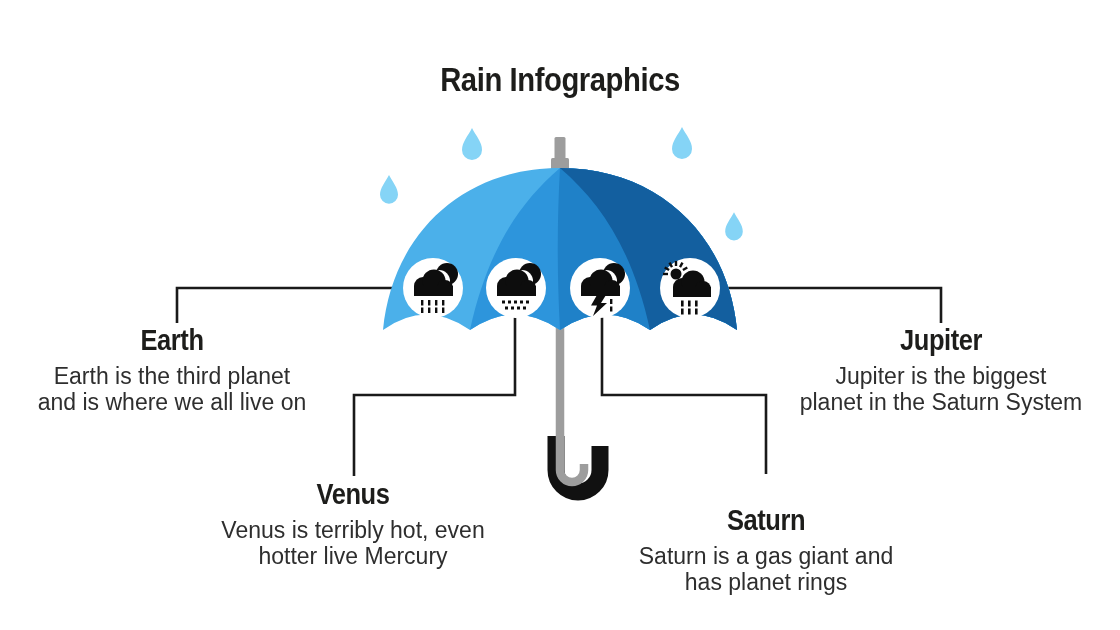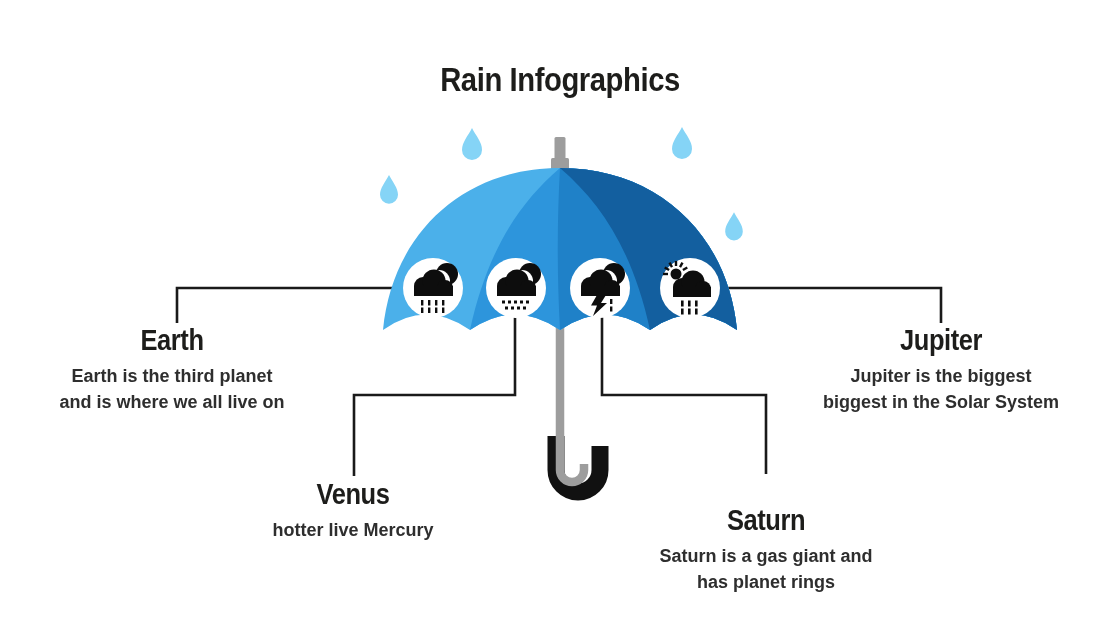--- a/index.html
+++ b/index.html
@@ -13,21 +13,21 @@
     position: absolute; top: 61px; left: 0; width: 1120px;
     text-align: center; font-size: 34px; font-weight: bold; line-height: 36px;
     color: #1d1d1b; letter-spacing: -0.5px;
     transform: scaleX(0.86);
   }
   .planet { position: absolute; width: 320px; text-align: center; }
   .pname {
     font-size: 30px; font-weight: bold; line-height: 31px; color: #1d1d1b;
     letter-spacing: -0.5px; transform: scaleX(0.85);
   }
-  .pdesc { margin-top: 8px; font-size: 18px; line-height: 26px; color: #2e2e2e; font-weight: bold; }
+  .pdesc { margin-top: 8px; font-size: 23px; line-height: 26px; color: #2e2e2e; }
   .pos-earth   { left: 12px;  top: 324px; }
   .pos-venus   { left: 193px; top: 478px; }
   .pos-saturn  { left: 606px; top: 504px; }
   .pos-jupiter { left: 781px; top: 324px; text-align: center; }
 </style>
 </head>
 <body>
 
 <div class="slide">
 
@@ -158,33 +158,34 @@
     <div class="pname">Earth</div>
     <div class="pdesc">
       <div>Earth is the third planet</div>
       <div>and is where we all live on</div>
     </div>
   </div>
 
   <div class="planet pos-venus">
     <div class="pname">Venus</div>
     <div class="pdesc">
+      <div>Venus is terribly hot, even</div>
       <div>hotter live Mercury</div>
     </div>
   </div>
 
   <div class="planet pos-saturn">
     <div class="pname">Saturn</div>
     <div class="pdesc">
       <div>Saturn is a gas giant and</div>
       <div>has planet rings</div>
     </div>
   </div>
 
   <div class="planet pos-jupiter">
     <div class="pname">Jupiter</div>
     <div class="pdesc">
       <div>Jupiter is the biggest</div>
-      <div>biggest in the Solar System</div>
+      <div>planet in the Saturn System</div>
     </div>
   </div>
 
 </div>
 
 </body></html>

